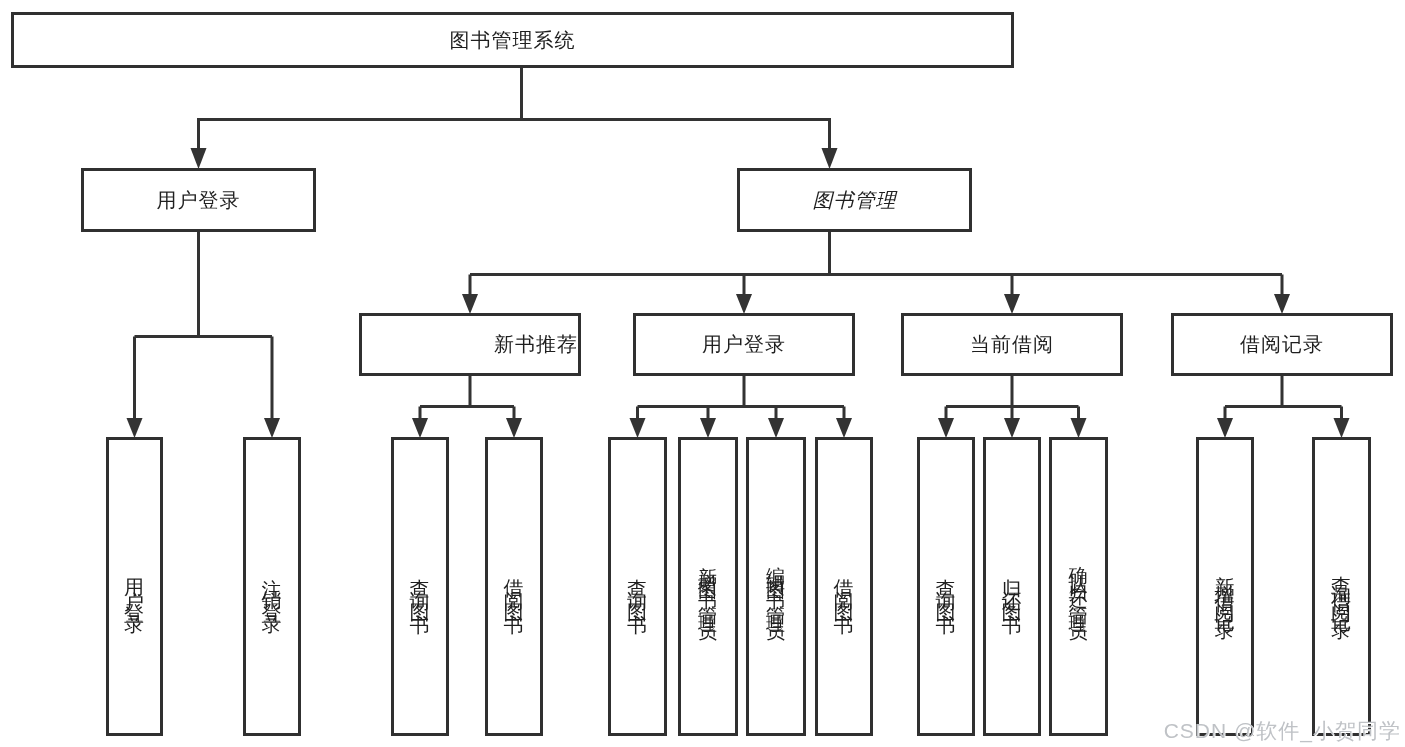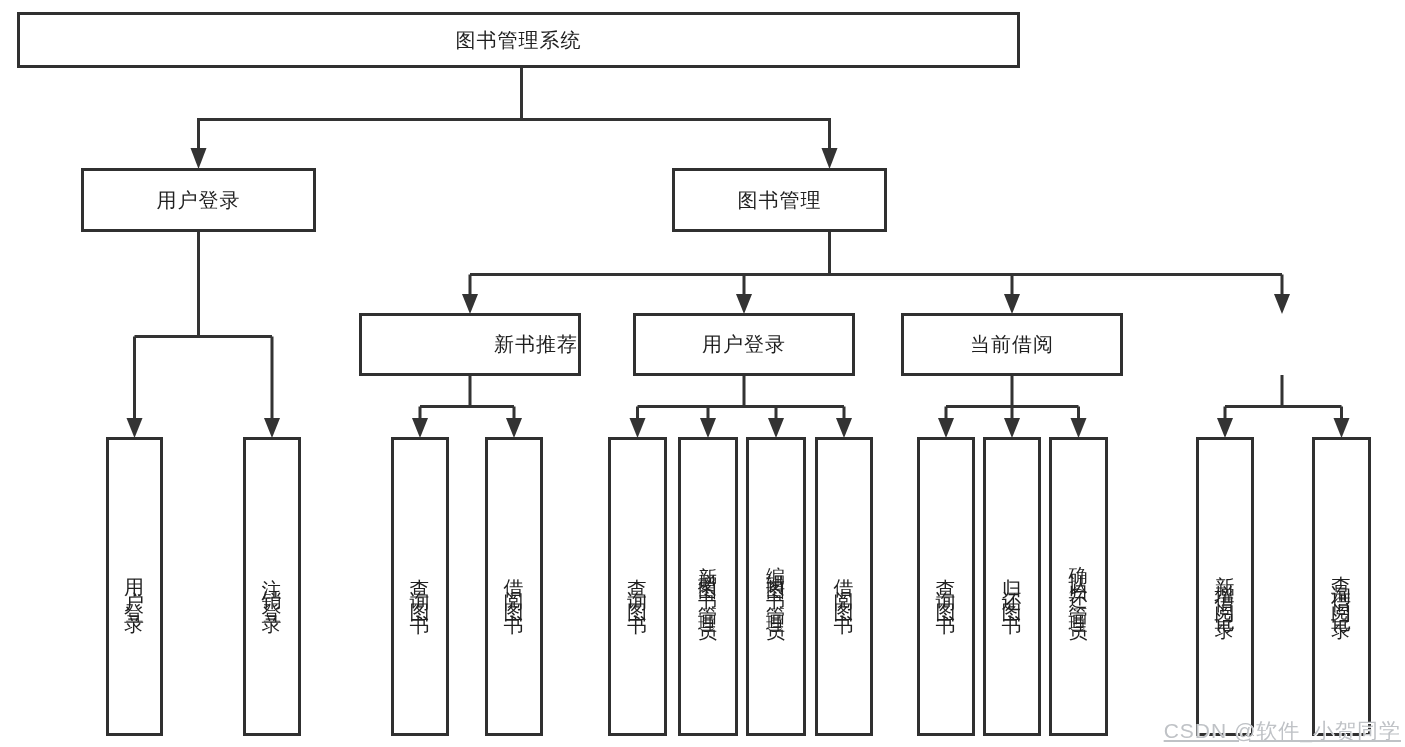--- a/index.html
+++ b/index.html
@@ -61,21 +61,20 @@
   .watermark {
     position: absolute;
     right: 4px;
     bottom: 2px;
     font-size: 21px;
     color: #bfc2c6;
     letter-spacing: 1px;
     z-index: 5;
     text-shadow: 1px 1px 0 #ffffff;
     white-space: nowrap;
-    text-decoration: underline;
   }
 </style>
 </head>
 <body>
 
 <div class="canvas">
 
   <svg class="connectors" viewBox="0 0 1405 747" xmlns="http://www.w3.org/2000/svg">
 
     <g>
@@ -119,40 +118,43 @@
       <polygon points="1070.5,418 1086.5,418 1078.5,438"></polygon>
     </g>
 
     <g>
       <path d="M1282 375 V406.5 M1225 406.5 H1341.5 M1225 406.5 V420 M1341.5 406.5 V420"></path>
       <polygon points="1217,418 1233,418 1225,438"></polygon>
       <polygon points="1333.5,418 1349.5,418 1341.5,438"></polygon>
     </g>
   </svg>
 
-  <div class="box" style="left:17px; top:12px; width:1003px; height:56px;">
+  <div class="box" style="left:11px; top:12px; width:1003px; height:56px;">
     <span class="hlabel">图书管理系统</span>
   </div>
 
   <div class="box" style="left:81px; top:168px; width:235px; height:64px;">
     <span class="hlabel">用户登录</span>
   </div>
-  <div class="box" style="left:672px; top:168px; width:215px; height:64px;">
+  <div class="box" style="left:737px; top:168px; width:235px; height:64px;font-style:italic;">
     <span class="hlabel">图书管理</span>
   </div>
 
   <div class="box" style="left:359px; top:313px; width:222px; height:63px;justify-content:flex-end;">
     <span class="hlabel">新书推荐</span>
   </div>
   <div class="box" style="left:633px; top:313px; width:222px; height:63px;">
     <span class="hlabel">用户登录</span>
   </div>
   <div class="box" style="left:901px; top:313px; width:222px; height:63px;">
     <span class="hlabel">当前借阅</span>
   </div>
+  <div class="box" style="left:1171px; top:313px; width:222px; height:63px;">
+    <span class="hlabel">借阅记录</span>
+  </div>
 
   <div class="box" style="left:106px; top:437px; width:57px; height:299px;">
     <span class="vt s4">用户登录</span>
   </div>
   <div class="box" style="left:243px; top:437px; width:58px; height:299px;">
     <span class="vt s4">注销登录</span>
   </div>
 
   <div class="box" style="left:391px; top:437px; width:58px; height:299px;">
     <span class="vt s4">查询图书</span>

